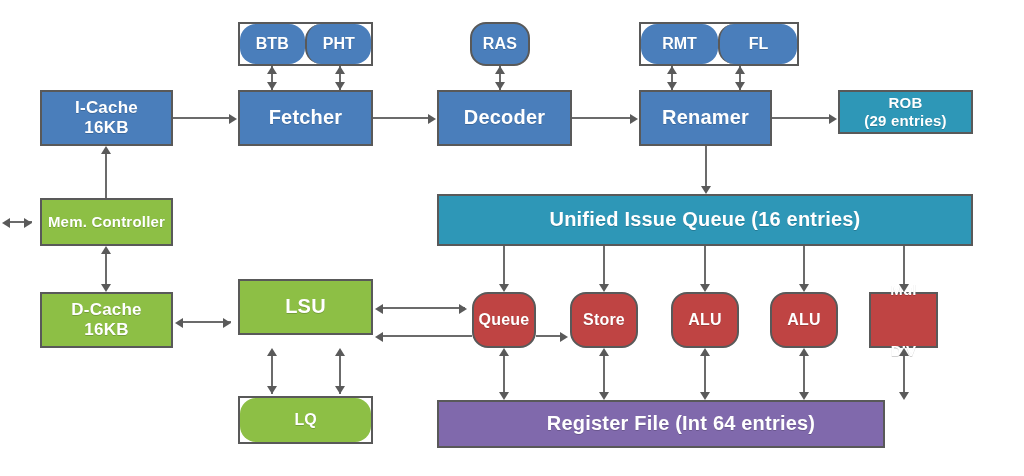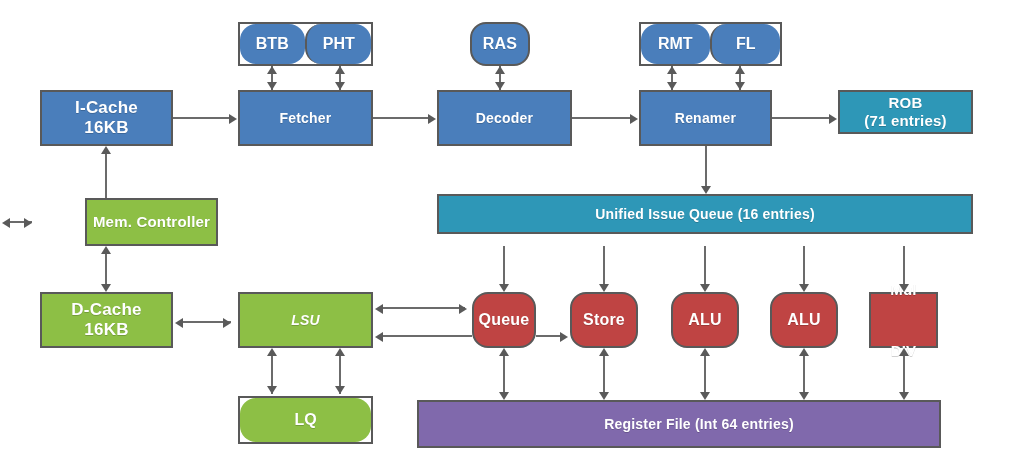--- a/index.html
+++ b/index.html
@@ -63,87 +63,87 @@
   .ln{position:absolute;background:#6b6b6b;}
   .ln.h{height:2px;}
   .ln.v{width:2px;}
 
   .arw{position:absolute;width:0;height:0;}
   .arw.up   {border-left:5px solid transparent;border-right:5px solid transparent;border-bottom:8px solid #5a5a5a;}
   .arw.down {border-left:5px solid transparent;border-right:5px solid transparent;border-top:8px solid #5a5a5a;}
   .arw.left {border-top:5px solid transparent;border-bottom:5px solid transparent;border-right:8px solid #5a5a5a;}
   .arw.right{border-top:5px solid transparent;border-bottom:5px solid transparent;border-left:8px solid #5a5a5a;}
 
-  .fs18{font-size:14px;}
+  .fs18{font-size:20px;}
   .fs17{font-size:17px;}
   .fs16{font-size:16px;border-radius:16px;}
   .fs15{font-size:15px;}
 </style>
 </head>
 <body>
 
 <div id="diagram">
 
   <div class="split" style="left:238px;top:22px;width:135px;height:44px;">
     <div class="half c-blue fs16">BTB</div>
     <div class="half c-blue fs16">PHT</div>
   </div>
 
   <div class="blk c-blue fs16" style="left:470px;top:22px;width:60px;height:44px;">RAS</div>
 
-  <div class="split" style="left:639px;top:22px;width:143px;height:44px;">
+  <div class="split" style="left:639px;top:22px;width:160px;height:44px;">
     <div class="half c-blue fs16">RMT</div>
     <div class="half c-blue fs16">FL</div>
   </div>
 
   <div class="blk c-blue fs17" style="left:40px;top:90px;width:133px;height:56px;">
     <span>I-Cache</span>
     <span class="l2">16KB</span>
   </div>
 
   <div class="blk c-blue fs18" style="left:238px;top:90px;width:135px;height:56px;">Fetcher</div>
 
   <div class="blk c-blue fs18" style="left:437px;top:90px;width:135px;height:56px;">Decoder</div>
 
   <div class="blk c-blue fs18" style="left:639px;top:90px;width:133px;height:56px;text-align:center;">Renamer</div>
 
   <div class="blk c-teal fs15" style="left:838px;top:90px;width:135px;height:44px;text-align:center;">
     <span>ROB</span>
-    <span class="l2">(71 entries)</span>
-  </div>
-
-  <div class="blk c-green fs15" style="left:40px;top:198px;width:133px;height:48px;margin-left:45px;">Mem. Controller</div>
+    <span class="l2">(29 entries)</span>
+  </div>
+
+  <div class="blk c-green fs15" style="left:40px;top:198px;width:133px;height:48px;">Mem. Controller</div>
 
   <div class="blk c-green fs17" style="left:40px;top:292px;width:133px;height:56px;">
     <span>D-Cache</span>
     <span class="l2">16KB</span>
   </div>
 
-  <div class="blk c-teal fs18" style="left:437px;top:194px;width:536px;height:40px;">Unified Issue Queue (16 entries)</div>
-
-  <div class="blk c-green fs18" style="left:238px;top:292px;width:135px;height:56px;font-style:italic;">LSU</div>
+  <div class="blk c-teal fs18" style="left:437px;top:194px;width:536px;height:52px;">Unified Issue Queue (16 entries)</div>
+
+  <div class="blk c-green fs18" style="left:238px;top:279px;width:135px;height:56px;">LSU</div>
 
   <div class="split" style="left:238px;top:396px;width:135px;height:48px;">
     <div class="half c-green fs16">LQ</div>
   </div>
 
   <div class="blk c-red fs16" style="left:472px;top:292px;width:64px;height:56px;">Queue</div>
 
   <div class="blk c-red fs16" style="left:570px;top:292px;width:68px;height:56px;">Store</div>
 
   <div class="blk c-red fs16" style="left:671px;top:292px;width:68px;height:56px;">ALU</div>
 
   <div class="blk c-red fs16" style="left:770px;top:292px;width:68px;height:56px;">ALU</div>
 
   <div class="blk c-red fs15" style="left:869px;top:292px;width:69px;height:56px;gap:43px;">
     <span>Mul</span>
     <span class="l2">DIV</span>
   </div>
 
-  <div class="blk c-purple fs18" style="left:417px;top:400px;width:524px;height:48px;padding-left:40px;">Register File (Int 64 entries)</div>
+  <div class="blk c-purple fs18" style="left:437px;top:400px;width:448px;height:48px;padding-left:40px;">Register File (Int 64 entries)</div>
 
   <div class="ln h" style="left:173px;top:117px;width:57px;"></div>
   <div class="arw right" style="left:229px;top:114px;"></div>
 
   <div class="ln h" style="left:373px;top:117px;width:56px;"></div>
   <div class="arw right" style="left:428px;top:114px;"></div>
 
   <div class="ln h" style="left:572px;top:117px;width:58px;"></div>
   <div class="arw right" style="left:630px;top:114px;"></div>
 

